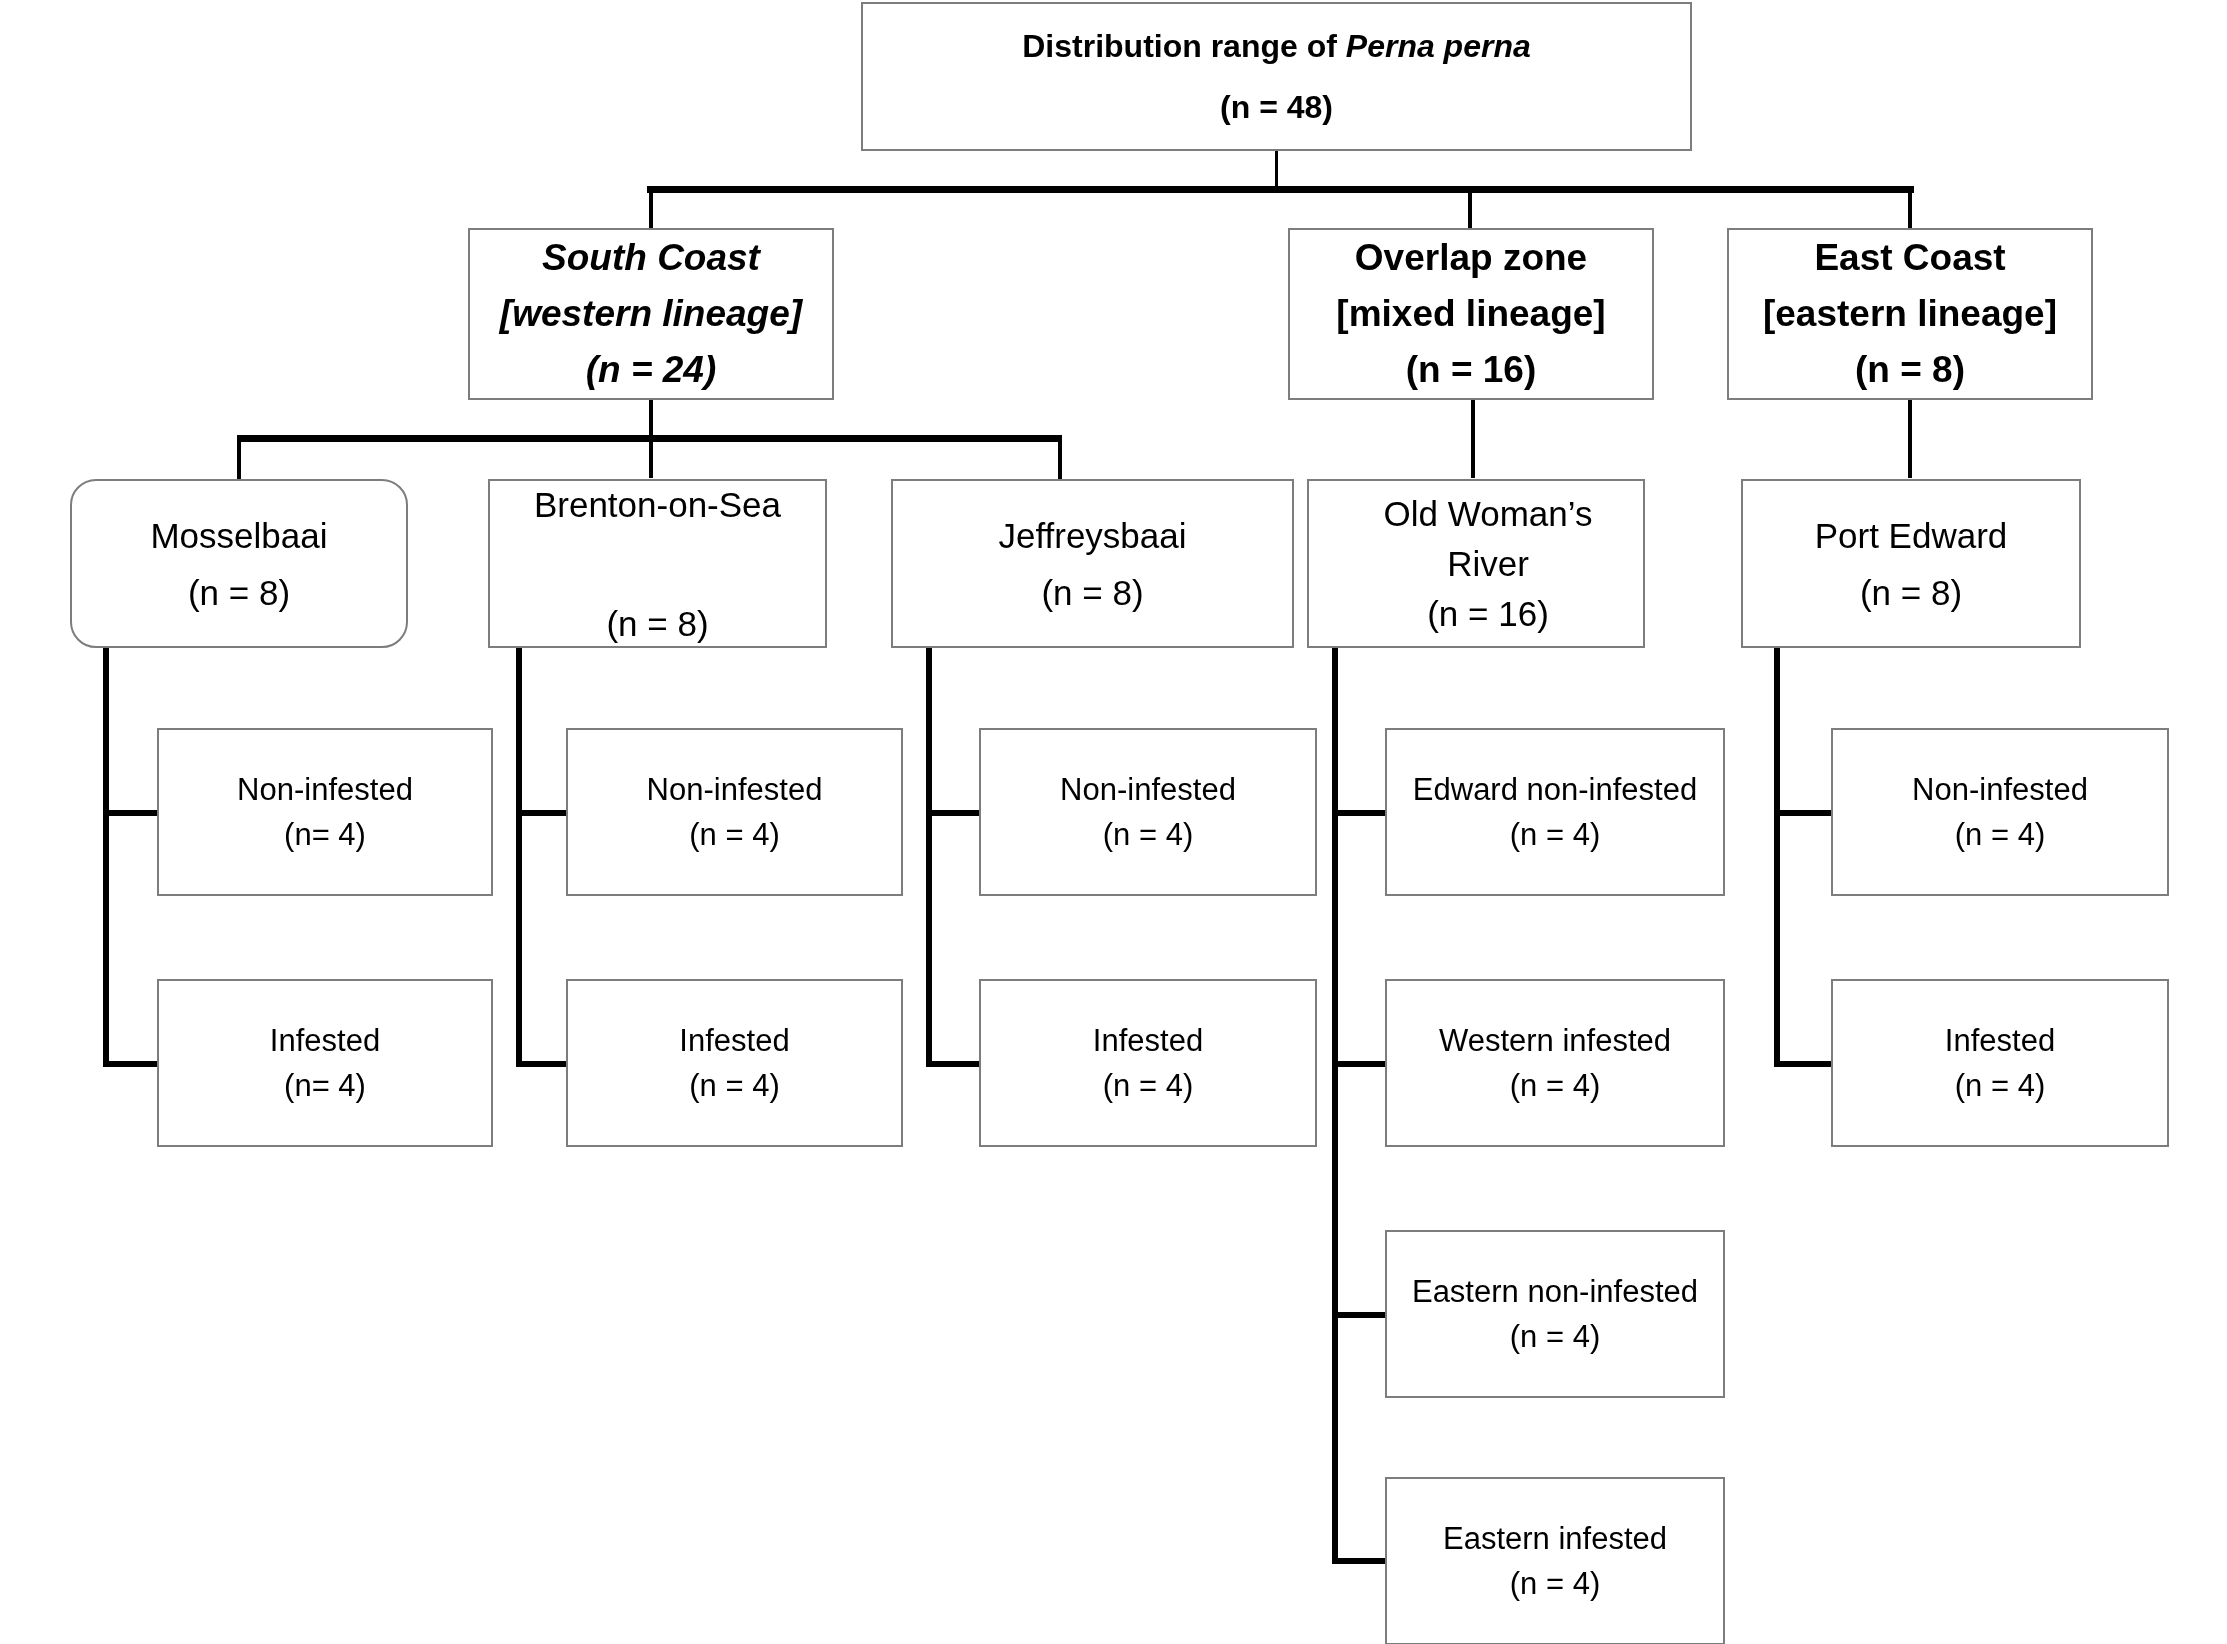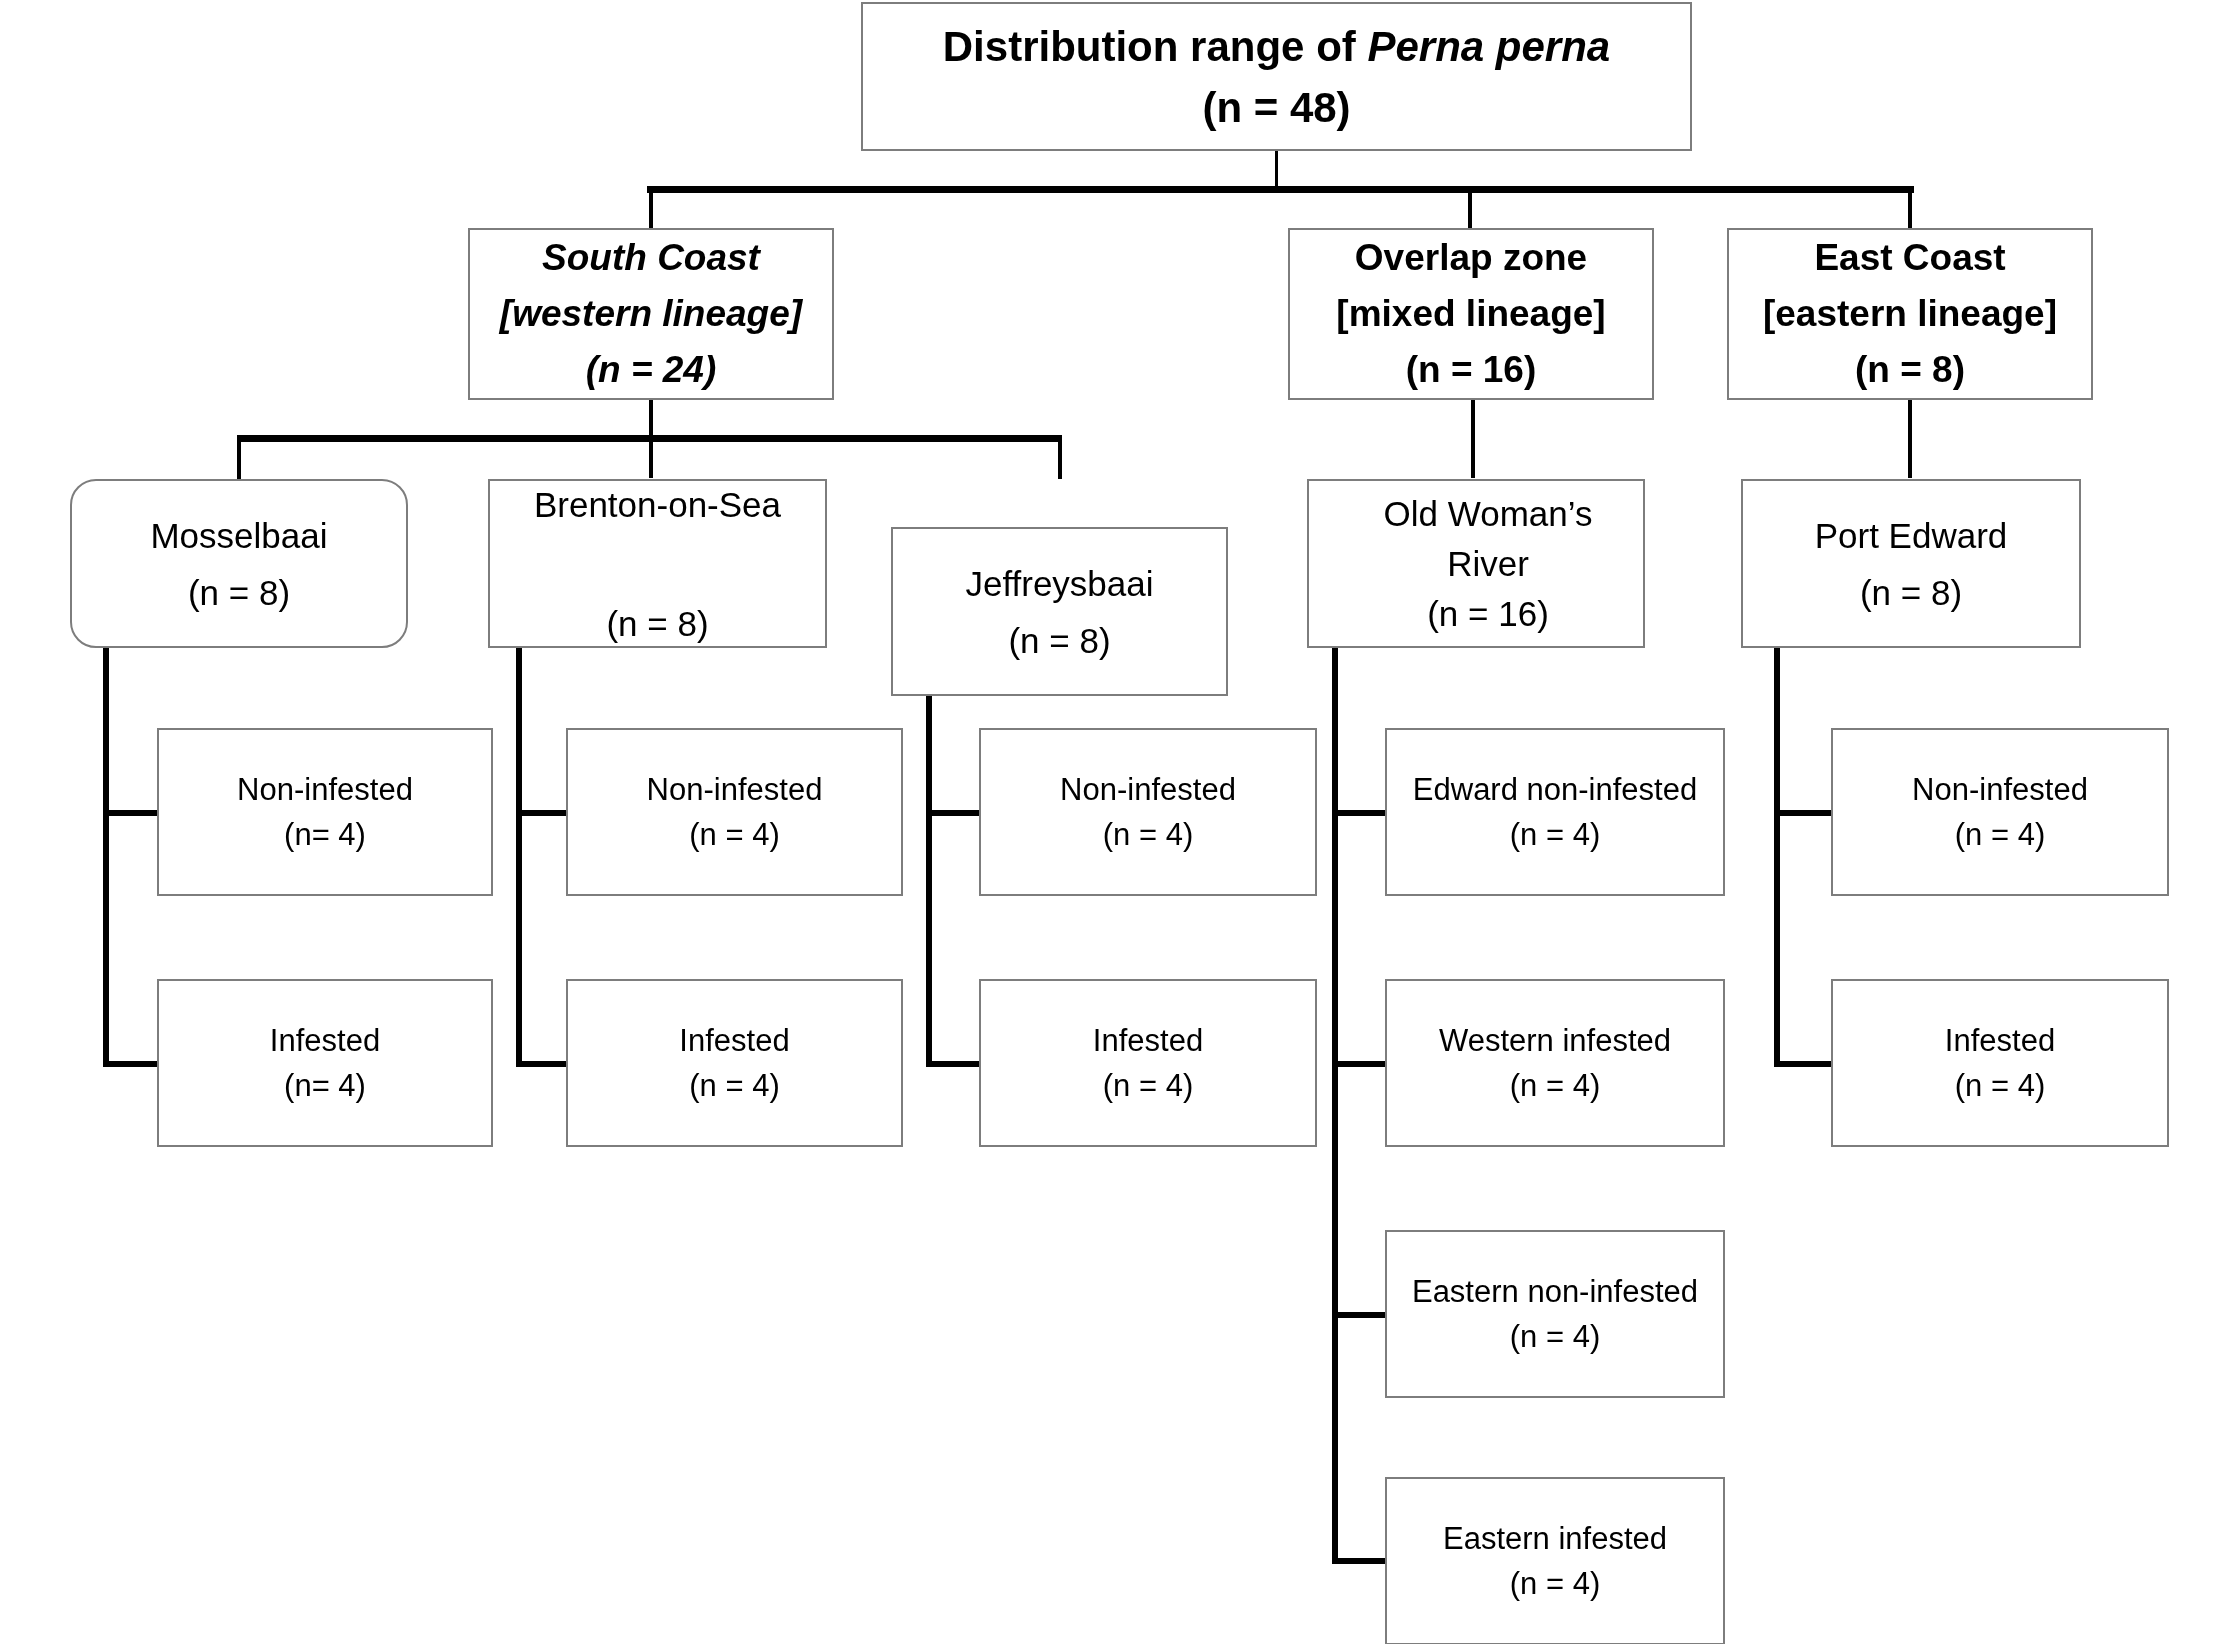--- a/index.html
+++ b/index.html
@@ -21,21 +21,21 @@
     box-sizing: border-box;
     background: #ffffff;
     border: 2px solid #7d7d7d;
     display: flex;
     flex-direction: column;
     align-items: center;
     justify-content: center;
     text-align: center;
     color: #000;
   }
-  .lv1 { font-size: 42px; line-height: 61px; font-weight: bold; }
+  .lv1 { font-size: 32px; line-height: 61px; font-weight: bold; }
   .lv2 { font-size: 37px; line-height: 56px; font-weight: bold; }
   .lv3 { font-size: 35px; line-height: 57px; font-weight: normal; }
   .lv3.tight { line-height: 50px; }
   .lv4 { font-size: 31px; line-height: 45px; font-weight: normal; }
   .gap-top { margin-top: 27px; }
   .ln { white-space: pre; }
   .ital { font-style: italic; }
   .line {
     position: absolute;
     background: #000000;
@@ -100,21 +100,21 @@
   </div>
 
   <div class="node lv3" style="left:70px; top:479px; width:338px; height:169px;border-radius:26px;">
     <div class="ln">Mosselbaai</div>
     <div class="ln">(n = 8)</div>
   </div>
   <div class="node lv3" style="left:488px; top:479px; width:339px; height:169px;gap:35px;">
     <div class="ln">Brenton-on-Sea</div>
     <div class="ln gap-top">(n = 8)</div>
   </div>
-  <div class="node lv3" style="left:891px; top:479px; width:337px; height:169px;margin-top:48px;">
+  <div class="node lv3" style="left:891px; top:479px; width:403px; height:169px;">
     <div class="ln">Jeffreysbaai</div>
     <div class="ln">(n = 8)</div>
   </div>
   <div class="node lv3 tight" style="left:1307px; top:479px; width:338px; height:169px;padding-left:24px;">
     <div class="ln">Old Woman’s</div>
     <div class="ln">River</div>
     <div class="ln">(n = 16)</div>
   </div>
   <div class="node lv3" style="left:1741px; top:479px; width:340px; height:169px;">
     <div class="ln">Port Edward</div>

